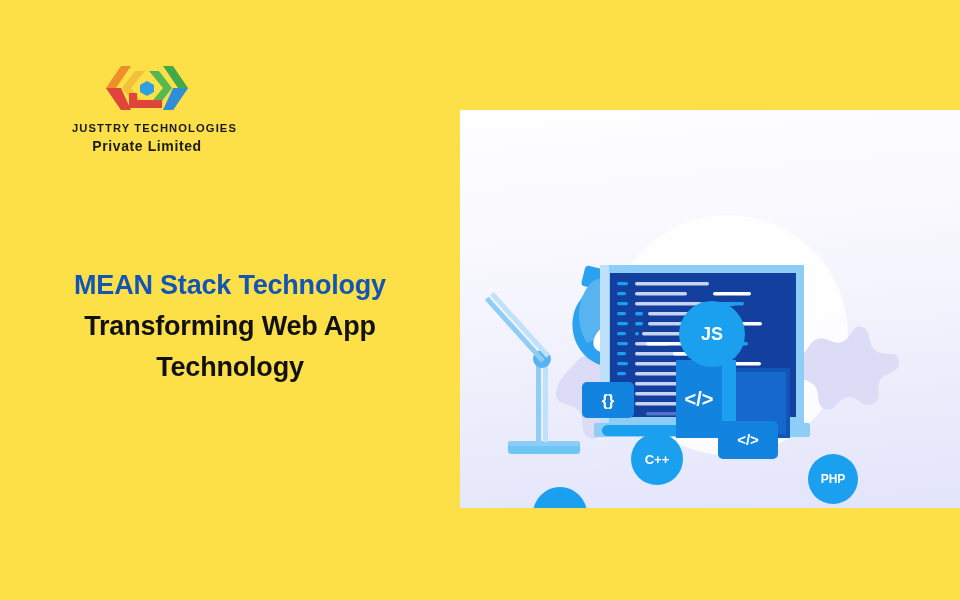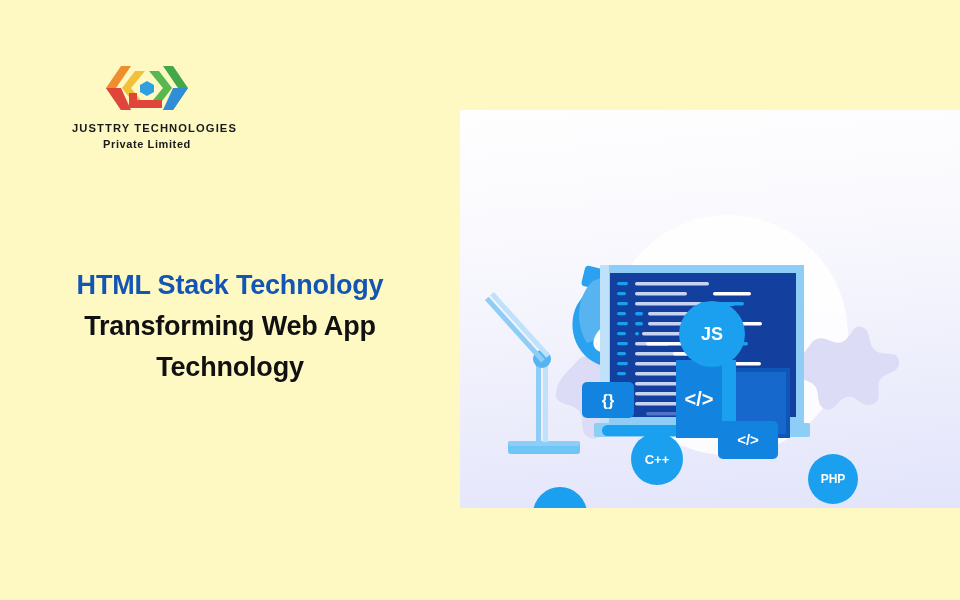--- a/index.html
+++ b/index.html
@@ -2,34 +2,34 @@
 <html><head>
 <meta charset="utf-8">
 <style>
   * { margin:0; padding:0; box-sizing:border-box; }
   html, body {
     width:960px; height:600px;
     background:#ffffff;
     font-family:"Liberation Sans", sans-serif;
     overflow:hidden;
   }
-  .page { position:relative; width:960px; height:600px; background:#fef9c3; }
+  .page { position:relative; width:960px; height:600px; background:#fde047; }
 
   
   .left-col {
     position:absolute; left:0; top:0; width:460px; height:600px;
   }
   .brand { position:absolute; left:72px; top:62px; width:150px; text-align:center; }
   .brand-mark { width:84px; height:52px; margin:0 auto 8px auto; display:block; }
   .brand-name {
     font-size:11.2px; font-weight:700; letter-spacing:1.1px;
     color:#1a1a1a; white-space:nowrap; line-height:1.2;
   }
   .brand-sub {
-    font-size:11px; font-weight:700; letter-spacing:0.6px;
+    font-size:14px; font-weight:700; letter-spacing:0.6px;
     color:#1a1a1a; margin-top:3px; line-height:1.2;
   }
 
   .headline {
     position:absolute; left:40px; top:268px; width:380px;
     text-align:center; line-height:1.26;
   }
   .headline-line { font-size:27px; font-weight:700; letter-spacing:-0.2px; }
   .hl-accent { color:#1355b5; }
   .hl-dark   { color:#111111;margin-top:7px; }
@@ -70,21 +70,21 @@
         <path d="M27 38 L57 38 L57 46 L27 46 Z" fill="#e0453c"></path>
         <path d="M24 31 L32 31 L32 46 L24 46 Z" fill="#e0453c"></path>
 
         <path d="M42 19 L49 23 L49 30 L42 34 L35 30 L35 23 Z" fill="#2f9fe0"></path>
       </svg>
       <div class="brand-name">JUSTTRY TECHNOLOGIES</div>
       <div class="brand-sub">Private Limited</div>
     </div>
 
     <div class="headline">
-      <div class="headline-line hl-accent">HTML Stack Technology</div>
+      <div class="headline-line hl-accent">MEAN Stack Technology</div>
       <div class="headline-line hl-dark">Transforming Web App</div>
       <div class="headline-line hl-dark">Technology</div>
     </div>
 
   </div>
 
   <div class="art-panel">
     <svg class="art-svg" viewBox="0 0 500 398">
 
       <circle cx="268" cy="225" r="120" fill="#ffffff" opacity="0.85"></circle>

